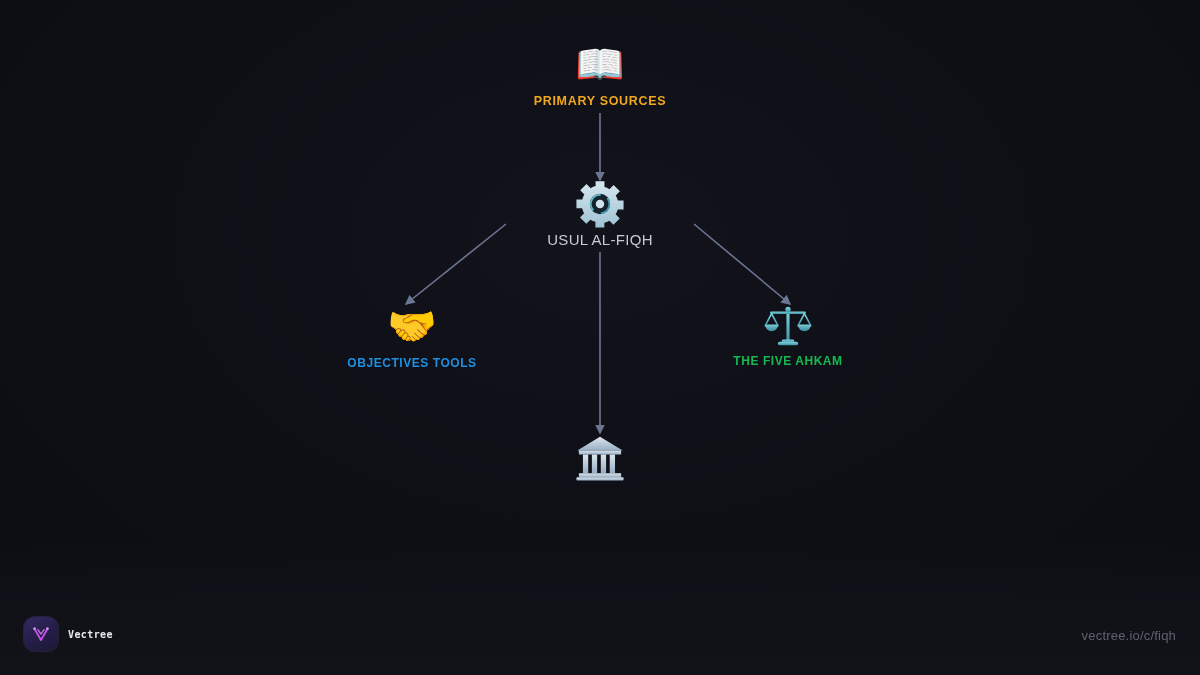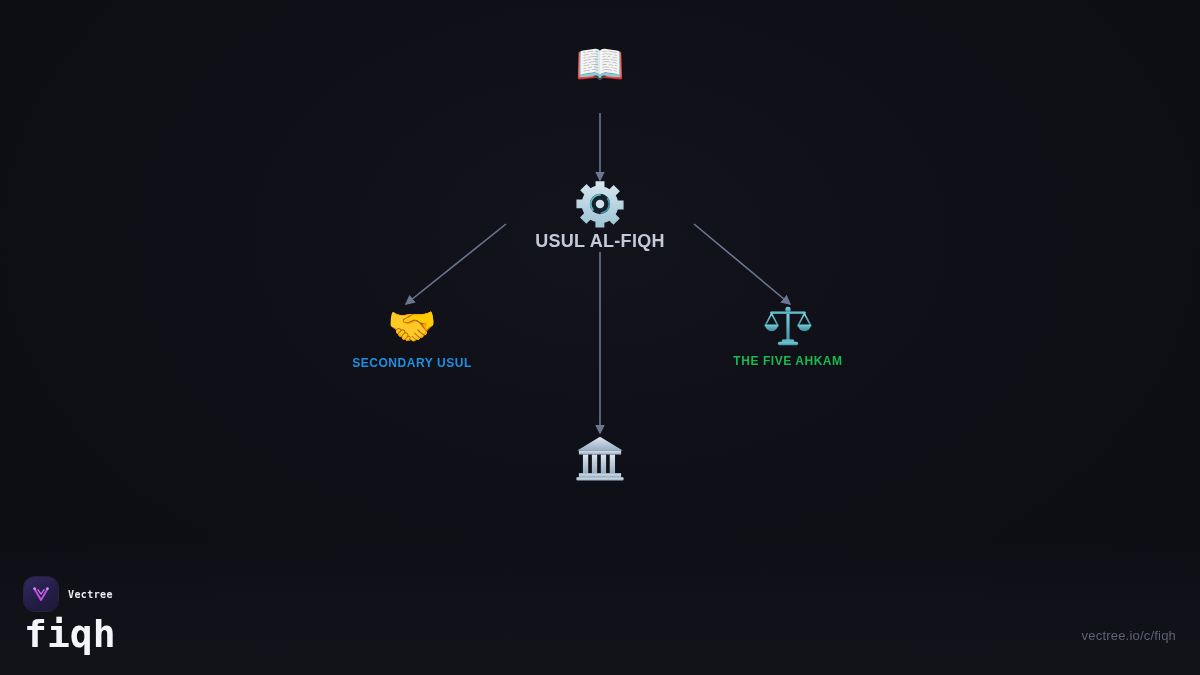--- a/index.html
+++ b/index.html
@@ -56,23 +56,23 @@
     font-size: 12px;
     font-weight: bold;
     letter-spacing: 0.55px;
     white-space: nowrap;
   }
   .node-label.root {
     font-size: 12.5px;
     letter-spacing: 0.7px;
   }
   .node-label.plain {
-    font-weight: bold;
+    font-weight: normal;
     letter-spacing: 0.3px;
-    font-size: 18px;
+    font-size: 15px;
   }
 
   
   #footer {
     position: absolute;
     left: 0;
     bottom: 0;
     width: 1200px;
     height: 135px;
     background: linear-gradient(to bottom, rgba(14,15,21,0) 0%, rgba(17,18,25,0.75) 38%, #121319 100%);
@@ -142,20 +142,21 @@
 
     <line x1="506" y1="224" x2="406" y2="304" stroke="#6b7792" stroke-width="1.6" marker-end="url(#arrow)"></line>
 
     <line x1="694" y1="224" x2="790" y2="304" stroke="#6b7792" stroke-width="1.6" marker-end="url(#arrow)"></line>
 
     <line x1="600" y1="252" x2="600" y2="433" stroke="#6b7792" stroke-width="1.6" marker-end="url(#arrow)"></line>
   </svg>
 
   <div class="node" style="left:600px; top:38px;">
     <span class="node-icon">📖</span>
+    <span class="node-label root" style="color:#f0a81e;">PRIMARY SOURCES</span>
   </div>
 
   <div class="node" style="left:600px; top:175px;">
     <span class="node-icon">
       <svg width="52" height="52" viewBox="0 0 64 64">
         <defs>
           <linearGradient id="gearGrad" x1="0" y1="0" x2="0" y2="1">
             <stop offset="0%" stop-color="#d6e6ee"></stop>
             <stop offset="100%" stop-color="#9ec3d4"></stop>
           </linearGradient>
@@ -165,21 +166,21 @@
         <circle cx="32" cy="32" r="5.2" fill="#cfe3ec"></circle>
         <path d="M32 20.8 a11.2 11.2 0 0 0 -8.6 18.4" fill="none" stroke="#6fd2e0" stroke-width="2.1" stroke-linecap="round" opacity="0.85"></path>
         <path d="M41.4 25.6 a11.2 11.2 0 0 1 -7.6 17.5" fill="none" stroke="#4fb6cc" stroke-width="2.1" stroke-linecap="round" opacity="0.8"></path>
       </svg>
     </span>
     <span class="node-label plain" style="color:#c3cbd9;">USUL AL-FIQH</span>
   </div>
 
   <div class="node" style="left:412px; top:300px;">
     <span class="node-icon">🤝</span>
-    <span class="node-label" style="color:#1f8fe0;">SECONDARY USUL</span>
+    <span class="node-label" style="color:#1f8fe0;">OBJECTIVES TOOLS</span>
   </div>
 
   <div class="node" style="left:788px; top:298px;">
     <span class="node-icon">
       <svg width="50" height="50" viewBox="0 0 64 64">
         <defs>
           <linearGradient id="scaleGrad" x1="0" y1="0" x2="0" y2="1">
             <stop offset="0%" stop-color="#7fd4dd"></stop>
             <stop offset="100%" stop-color="#3f94a8"></stop>
           </linearGradient>
@@ -226,18 +227,17 @@
       <div id="brand-logo">
         <svg width="22" height="22" viewBox="0 0 24 24">
           <path d="M5 6.5 L12 18.5 L19 6.5" fill="none" stroke="#c050e8" stroke-width="2.1" stroke-linecap="round" stroke-linejoin="round"></path>
           <path d="M8.6 7.2 L12 12.2 L15.4 7.2" fill="none" stroke="#d97ef2" stroke-width="1.4" stroke-linecap="round" stroke-linejoin="round" opacity="0.9"></path>
           <circle cx="5" cy="6.2" r="1.5" fill="#e08cf5"></circle>
           <circle cx="19" cy="6.2" r="1.5" fill="#e08cf5"></circle>
         </svg>
       </div>
       <span id="brand-name">Vectree</span>
     </div>
-    <div id="brand-title">fiqh</div>
   </div>
 
   <div id="footer-url">vectree.io/c/fiqh</div>
 
 </div>
 
 </body></html>

